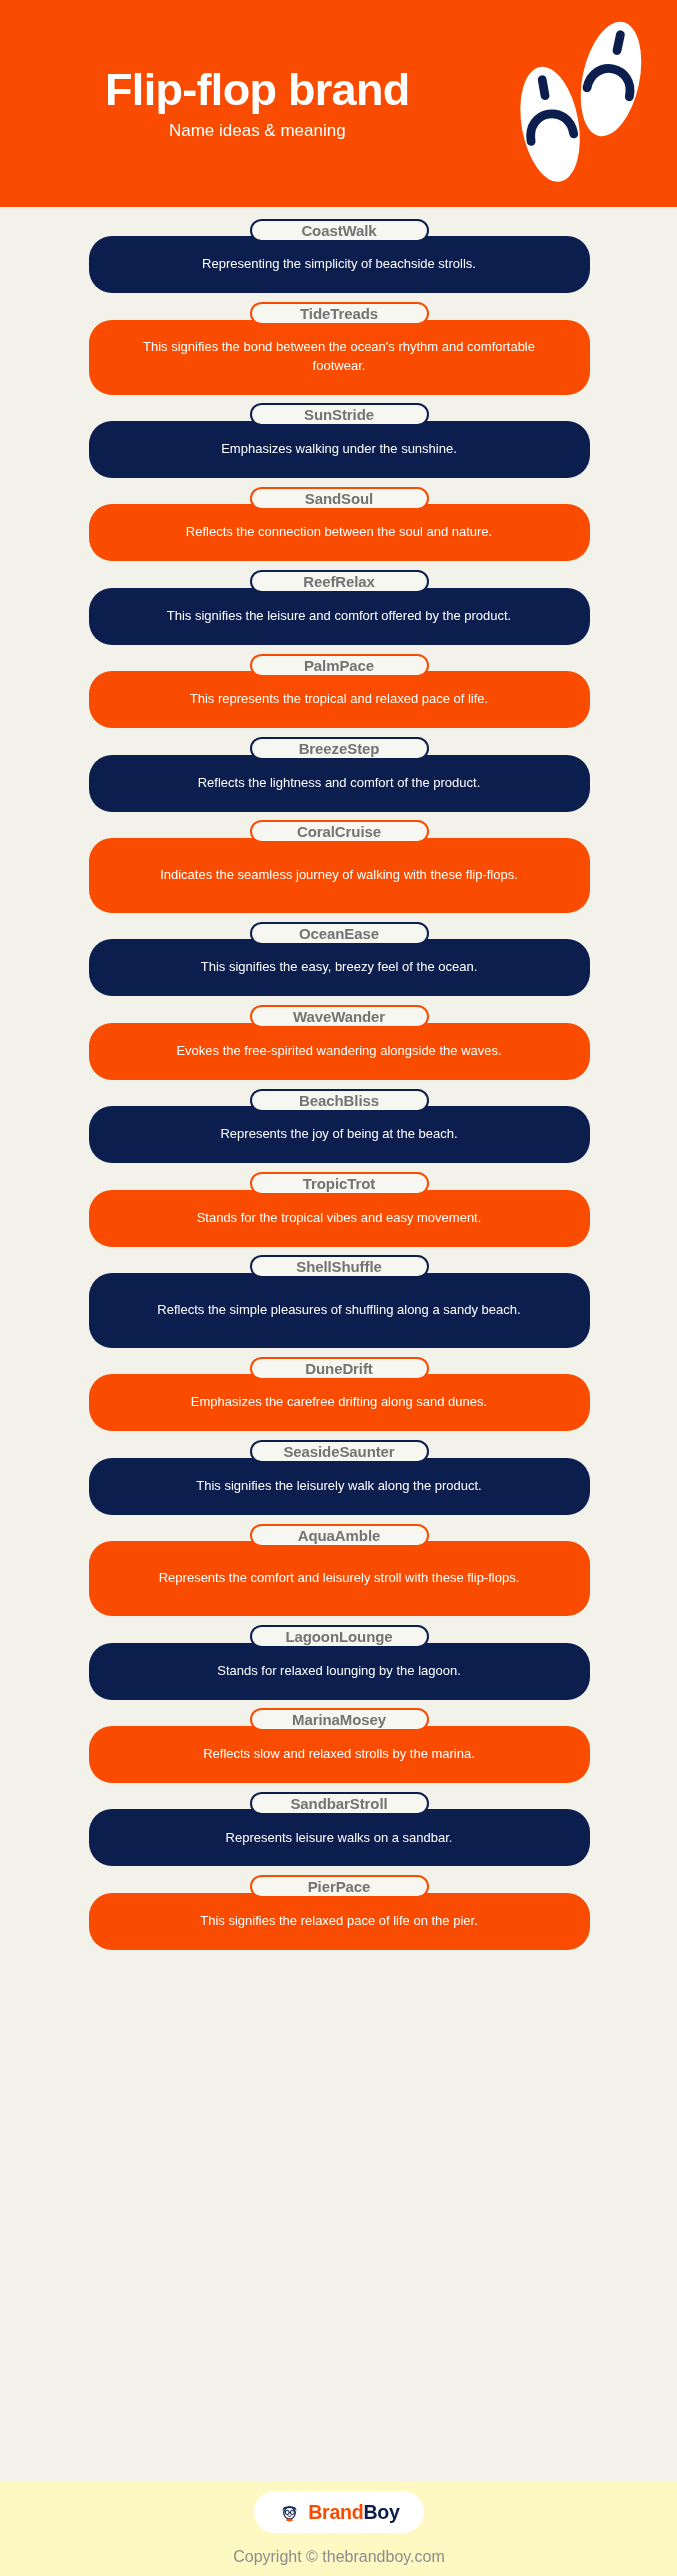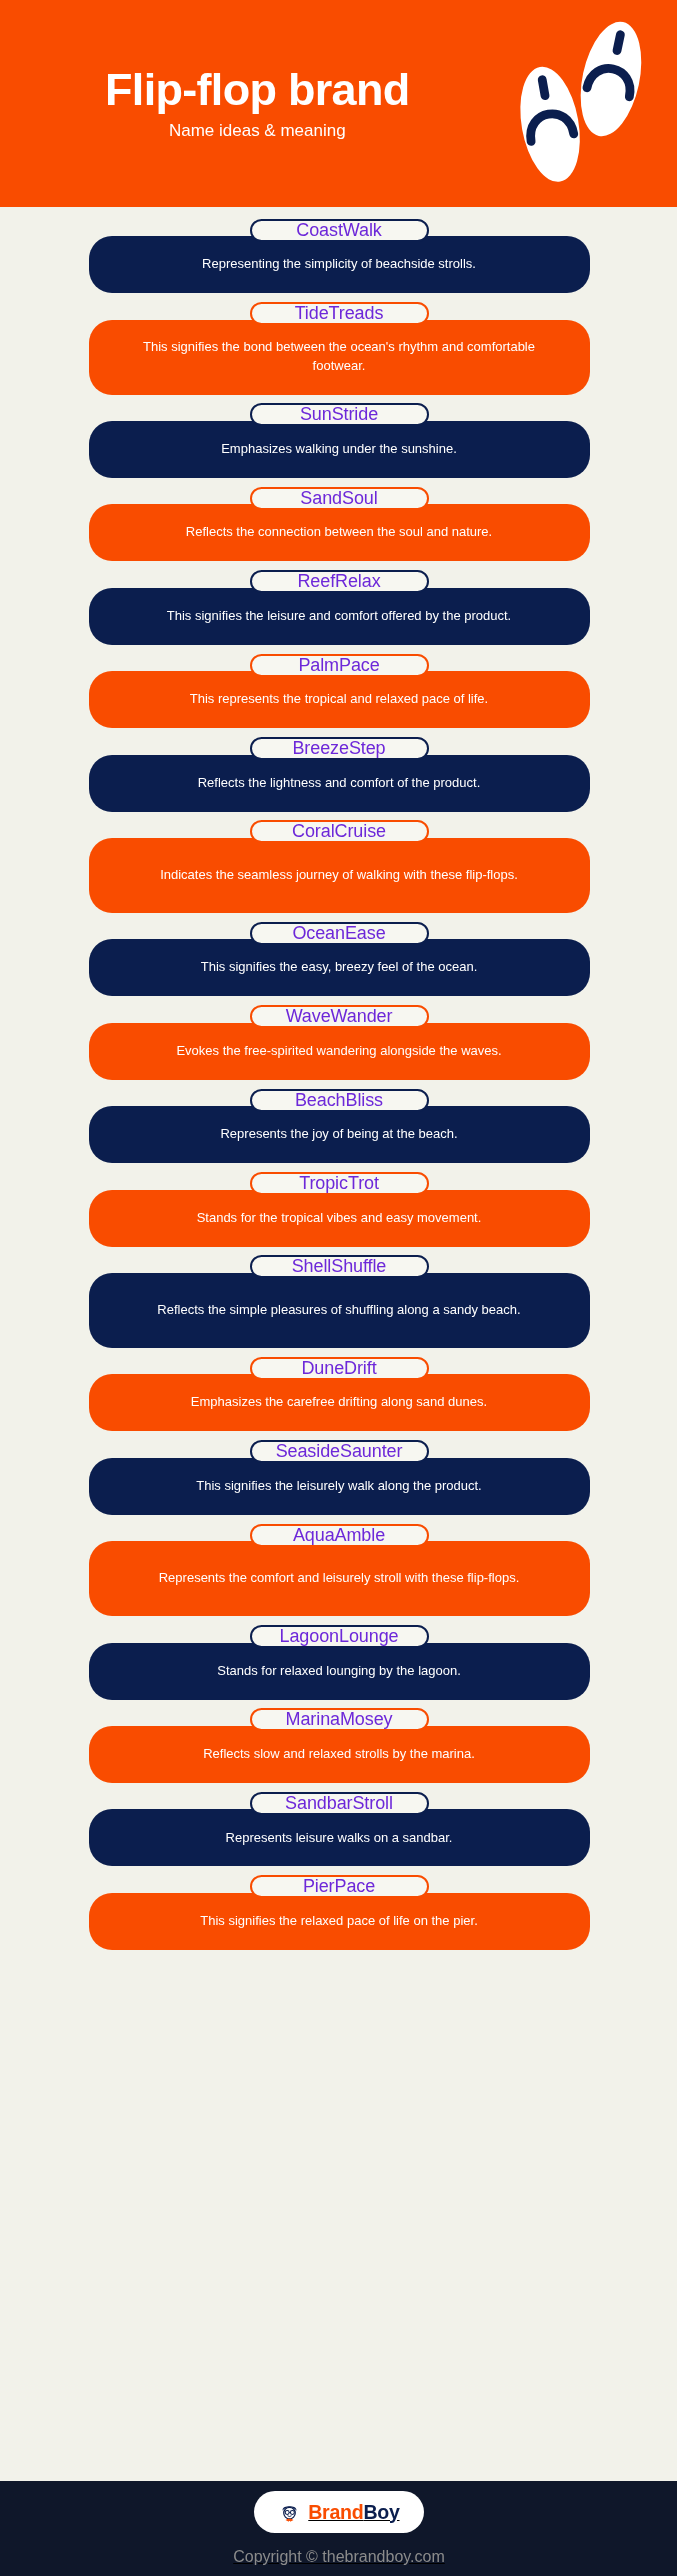--- a/index.html
+++ b/index.html
@@ -71,23 +71,23 @@
     position:relative;
     z-index:3;
     width:179px;
     height:23px;
     border-radius:11.5px;
     background:#F7F7F1;
     border:2px solid #0B1E4E;
     display:flex;
     align-items:center;
     justify-content:center;
-    color:#6d28d9;
-    font-size:18px;
-    font-weight:normal;
+    color:#737373;
+    font-size:15px;
+    font-weight:bold;
     letter-spacing:-0.1px;
     white-space:nowrap;
   }
   .entry.orange .badge { border-color:#F94C00; }
 
   .card {
     position:relative;
     z-index:1;
     margin-top:-5.4px;
     width:501px;
@@ -113,22 +113,21 @@
   .footer {
     position:absolute;
     left:0;
     bottom:0;
     width:678px;
     height:95px;
     display:flex;
     flex-direction:column;
     align-items:center;
     justify-content:center;
-    background:#0f172a;
-    text-decoration:underline;
+    background:#fef9c3;
   }
   .logo-pill {
     background:#FFFFFF;
     border-radius:27px;
     height:42px;
     padding:0 24.4px;
     display:flex;
     align-items:center;
     justify-content:center;
     gap:6.8px;

